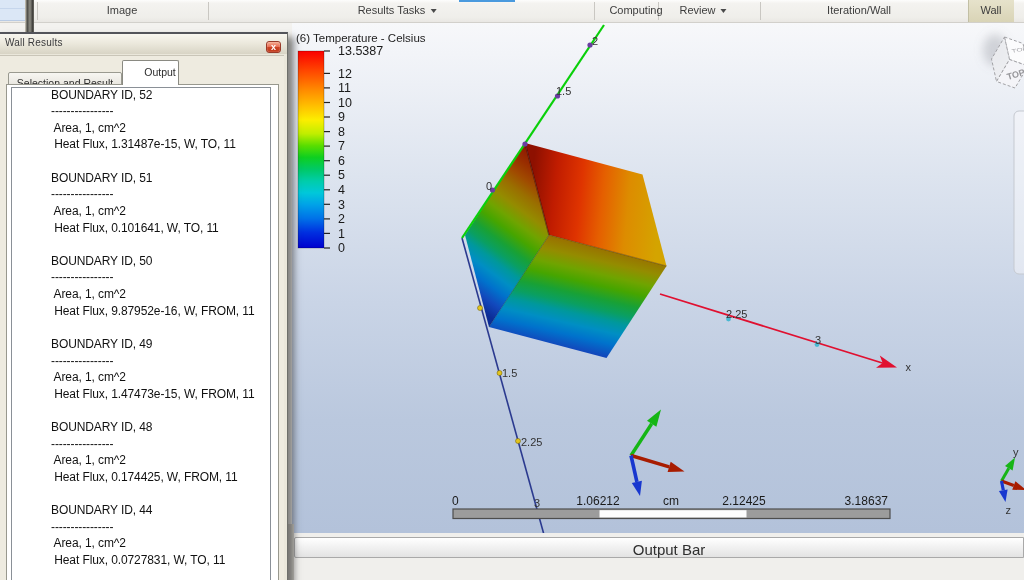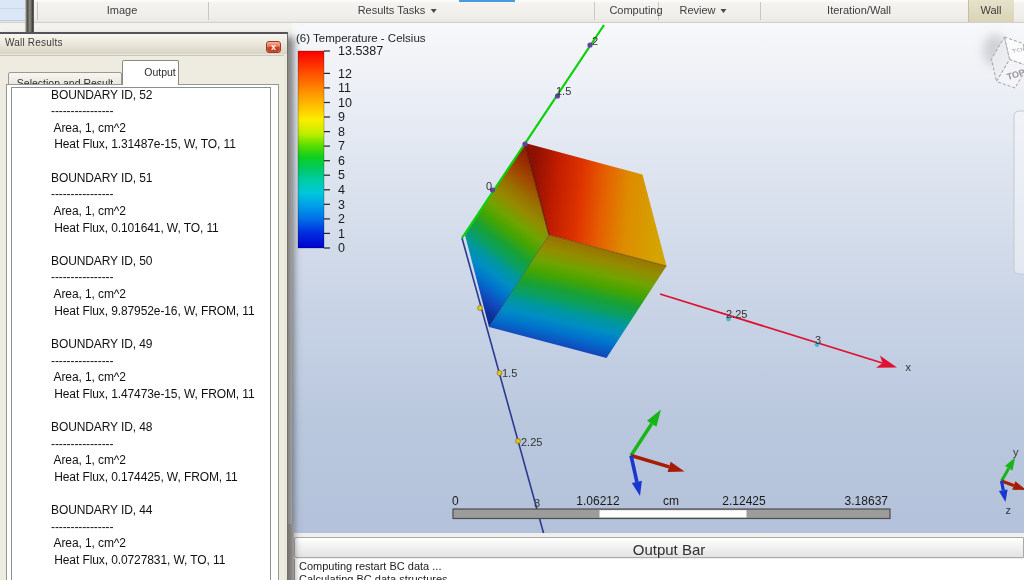--- a/index.html
+++ b/index.html
@@ -220,22 +220,20 @@
           <stop offset="0.92" stop-color="#0030e0"></stop>
         <stop offset="1" stop-color="#0000cf"></stop>
       </linearGradient>
     </defs>
   </svg>
   <div id="belowvp"></div>
   <div id="obar">
       <span>Output Bar</span>
     </div>
   <div id="lgap"></div>
-  <div id="status">Computing restart BC data ...
-Calculating BC data structures...</div>
   <div id="ribbon">
     <div class="rsep" style="left:37px"></div>
     <div class="rsep" style="left:208px"></div>
     <div class="rsep" style="left:594px"></div>
     <div class="rsep" style="left:658px"></div>
     <div class="rsep" style="left:760px"></div>
     <div id="wallsec"></div>
     <div class="rlab" style="left:122px">Image</div>
     <div class="rlab" style="left:397px">Results Tasks<span class="tri"></span></div>
     <div class="rlab" style="left:636px">Computing</div>

